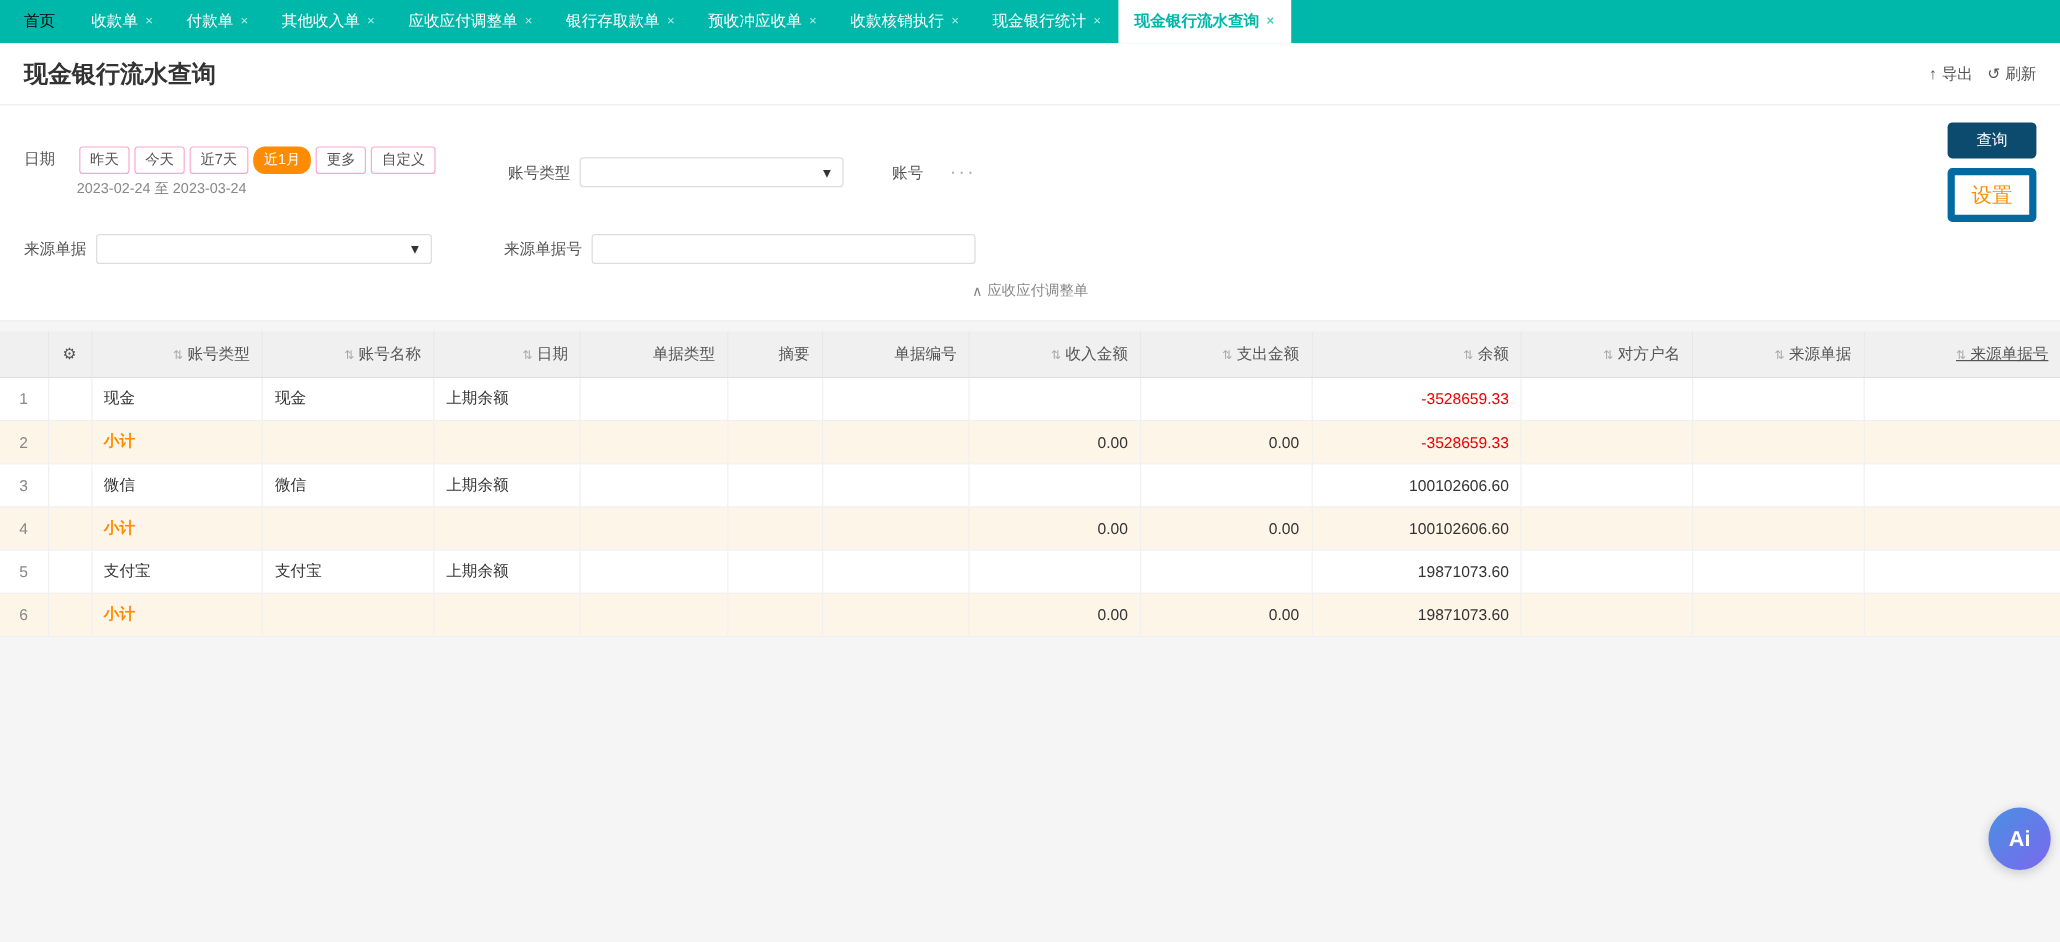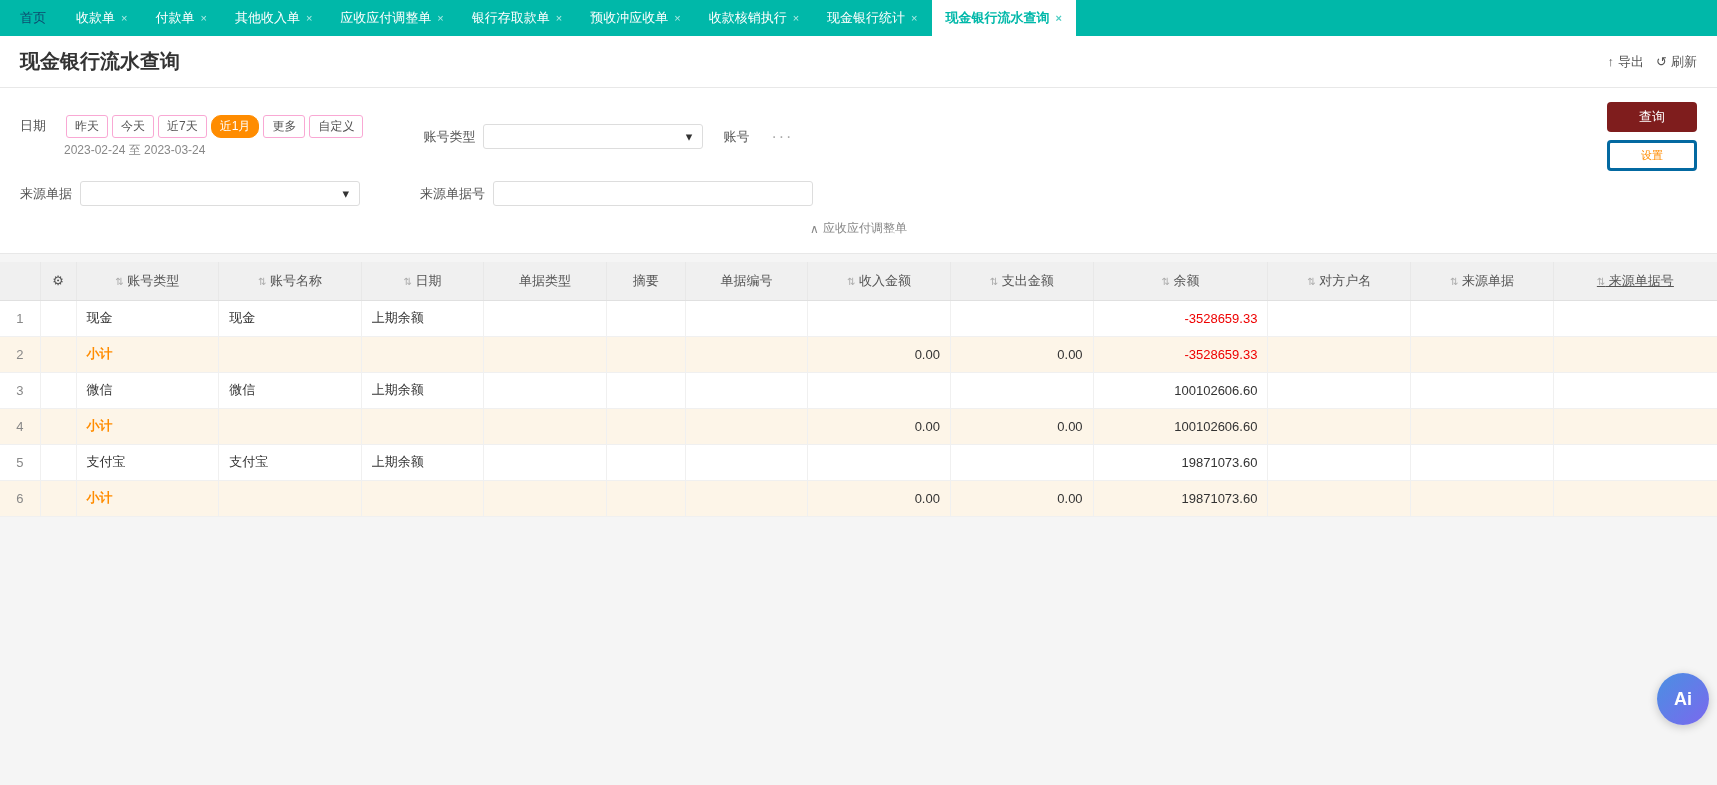--- a/index.html
+++ b/index.html
@@ -30,21 +30,21 @@
       background: #fff;
       color: #00b8a9;
       font-weight: bold;
     }
     .nav-item .close-x {
       margin-left: 6px;
       font-size: 11px;
       opacity: 0.7;
     }
     .nav-home {
-      color: #0c4a6e;
+      color: #000000;
       padding: 0 16px;
       height: 20px;
       display: flex;
       align-items: center;
       cursor: pointer;
       font-size: 13px;
     }
 
     
     .page-header {
@@ -141,36 +141,36 @@
       font-size: 13px;
       width: 100%;
     }
     .account-dots {
       color: #aaa;
       font-size: 16px;
       letter-spacing: 2px;
       cursor: pointer;
     }
     .btn-query {
-      background: #7f1d1d;
+      background: #0c4a6e;
       color: #fff;
       border: none;
       border-radius: 4px;
-      padding: 6px 32px;
+      padding: 6px 22px;
       cursor: pointer;
       font-size: 13px;
     }
     .btn-settings {
       background: #fff;
       color: #ff8c00;
-      border: 3px solid #0369a1;
+      border: 6px solid #0369a1;
       border-radius: 4px;
       padding: 5px 14px;
       cursor: pointer;
-      font-size: 11px;
+      font-size: 17px;
     }
     .collapse-bar {
       display: flex;
       align-items: center;
       justify-content: center;
       padding: 4px 0 6px;
       cursor: pointer;
       color: #888;
       font-size: 12px;
       gap: 4px;
@@ -184,21 +184,21 @@
     table {
       width: 100%;
       border-collapse: collapse;
       font-size: 13px;
     }
     thead tr {
       background: #f0f0f0;
       height: 38px;
     }
     thead th {
-      text-align: center;
+      text-align: right;
       padding: 0 10px;
       color: #555;
       font-weight: normal;
       border-bottom: 1px solid #e0e0e0;
       border-right: 1px solid #e8e8e8;
       white-space: nowrap;
       cursor: pointer;
     }
     thead th:last-child { border-right: none; text-decoration: underline; }
     tbody tr {
@@ -291,21 +291,21 @@
     </div>
 
     <div style="display:flex;align-items:center;gap:8px;margin-left:40px">
       <span class="filter-label">账号类型</span>
       <div class="filter-select" style="min-width:220px">
         <span></span>
         <span class="chevron-down"></span>
       </div>
     </div>
 
-    <div style="display:flex;align-items:center;gap:8px;">
+    <div style="display:flex;align-items:center;gap:8px;margin-left:20px">
       <span class="filter-label">账号</span>
       <span class="account-dots">···</span>
     </div>
 
     <div style="margin-left:auto;display:flex;gap:8px;flex-direction:column">
       <button class="btn-query">查询</button>
       <button class="btn-settings">设置</button>
     </div>
   </div>
 

